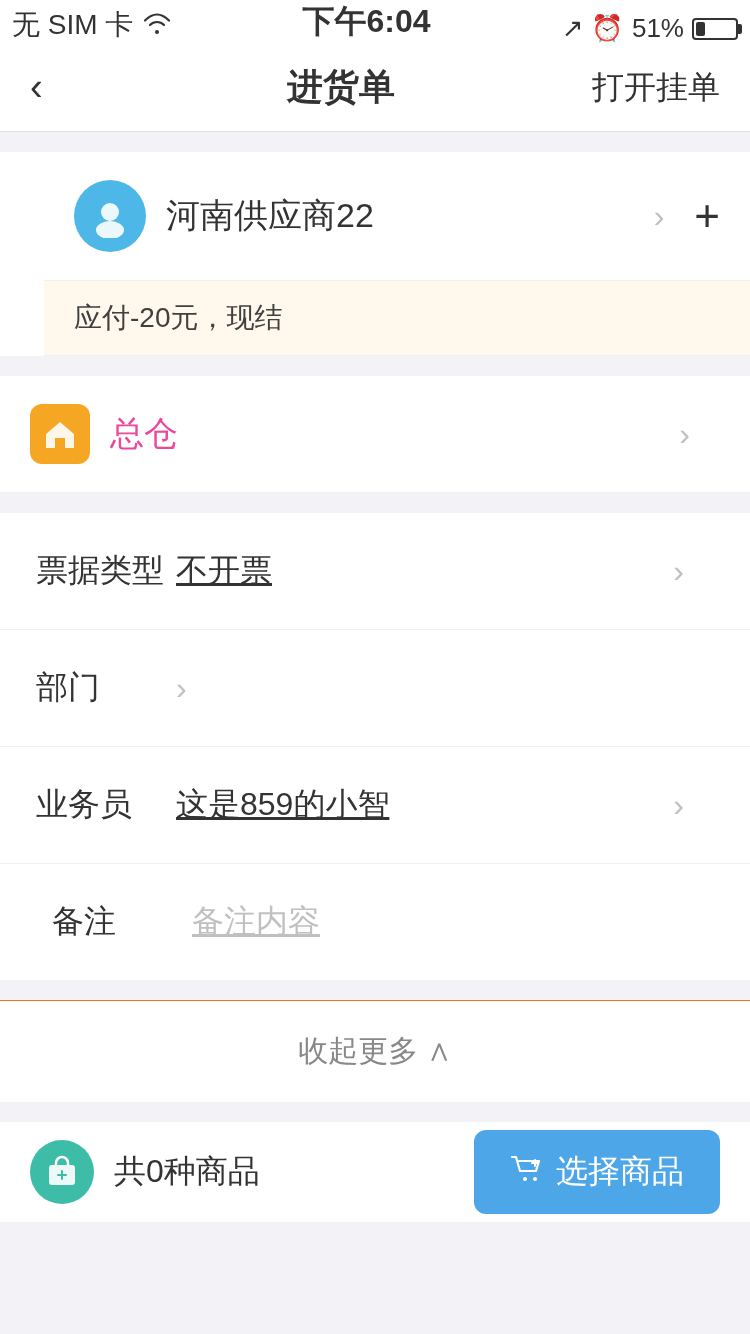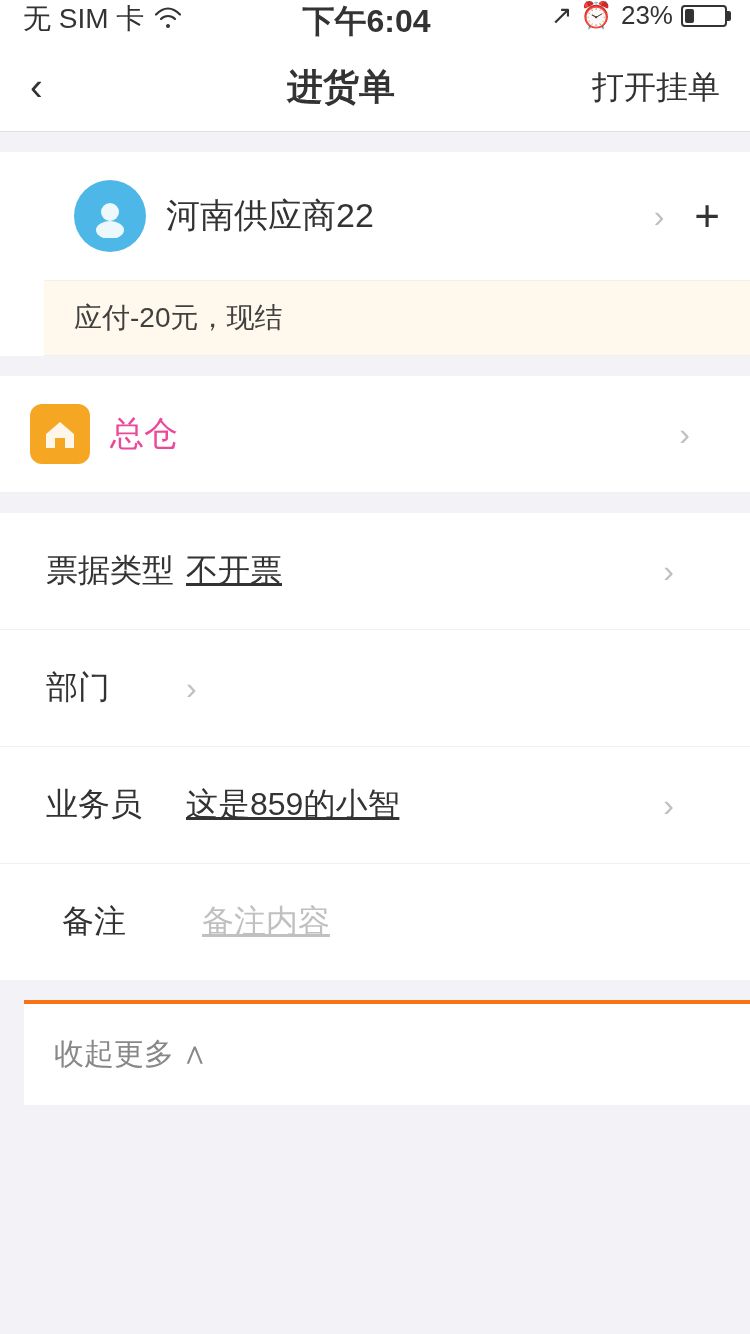--- a/index.html
+++ b/index.html
@@ -12,23 +12,23 @@
       font-family: -apple-system, "PingFang SC", "Helvetica Neue", Arial, sans-serif;
       font-size: 32px;
       color: #333;
     }
 
     
     .status-bar {
       height: 44px;
       background: #fff;
       display: flex;
-      align-items: flex-start;
+      align-items: flex-end;
       justify-content: space-between;
-      padding: 0 23px;
+      padding: 0 12px;
       font-size: 28px;
       font-weight: 500;
     }
     .status-left { display: flex; align-items: center; gap: 10px; }
     .status-center { font-size: 32px; font-weight: 600; }
     .status-right { display: flex; align-items: center; gap: 8px; font-size: 26px; }
 
     
     .nav-bar {
       height: 88px;
@@ -142,21 +142,21 @@
     }
 
     
     .form-section {
       background: #fff;
       margin-top: 20px;
     }
     .form-row {
       display: flex;
       align-items: center;
-      padding: 36px 46px;
+      padding: 36px 36px;
       border-bottom: 1px solid #f0f0f0;
       min-height: 100px;
     }
     .form-row:last-child {
       border-bottom: none;
       margin-left: 16px;
     }
     .form-label {
       font-size: 32px;
       color: #333;
@@ -172,24 +172,23 @@
     .form-placeholder {
       color: #c0c0c0;
     }
 
     
     .collapse-row {
       background: #fff;
       margin-top: 20px;
       display: flex;
       align-items: center;
-      justify-content: flex-start;
+      justify-content: center;
       padding: 30px;
-      border-top: 4px solid #f97316;
-      margin-left: 24px;
+      border-top: 1px solid #f97316;
     }
     .collapse-text {
       font-size: 30px;
       color: #888;
     }
 
     
     .bottom-bar {
       background: #fff;
       margin-top: 20px;
@@ -282,21 +281,21 @@
           <path d="M14 18a2 2 0 110 4 2 2 0 010-4z" fill="#333"></path>
           <path d="M7 13c1.9-1.9 4.4-3 7-3s5.1 1.1 7 3" stroke="#333" stroke-width="2.2" fill="none" stroke-linecap="round"></path>
           <path d="M2 8.5C5.7 4.8 10.6 2.5 14 2.5s8.3 2.3 12 6" stroke="#333" stroke-width="2.2" fill="none" stroke-linecap="round"></path>
         </svg>
       </span>
     </div>
     <div class="status-center">下午6:04</div>
     <div class="status-right">
       <span>↗</span>
       <span>⏰</span>
-      <span>23%</span>
+      <span>51%</span>
       <div class="battery">
         <div class="battery-body">
           <div class="battery-fill"></div>
         </div>
       </div>
     </div>
   </div>
 
   <div class="nav-bar">
     <span class="nav-back">‹</span>
@@ -357,13 +356,34 @@
     <div class="form-row">
       <span class="form-label">备注</span>
       <span class="form-value form-placeholder">备注内容</span>
     </div>
   </div>
 
   <div class="collapse-row">
     <span class="collapse-text">收起更多 ∧</span>
   </div>
 
+  <div class="bottom-bar">
+    <div class="product-icon">
+      <svg width="38" height="38" viewBox="0 0 38 38" fill="none">
+        <rect x="6" y="12" width="26" height="20" rx="3" fill="#fff" opacity="0.9"></rect>
+        <path d="M13 12V10a6 6 0 0112 0v2" stroke="#fff" stroke-width="2.5" fill="none"></path>
+        <path d="M15 22h8M19 18v8" stroke="#3dbda7" stroke-width="2" stroke-linecap="round"></path>
+      </svg>
+    </div>
+    <span class="product-count">共0种商品</span>
+    <button class="select-btn">
+      <span class="select-btn-icon">
+        <svg width="34" height="28" viewBox="0 0 34 28" fill="none">
+          <path d="M2 2h4l4 14h16l3-10H9" stroke="#fff" stroke-width="2.2" stroke-linecap="round" stroke-linejoin="round"></path>
+          <circle cx="15" cy="24" r="2" fill="#fff"></circle>
+          <circle cx="25" cy="24" r="2" fill="#fff"></circle>
+          <path d="M22 8h6M25 5v6" stroke="#fff" stroke-width="2" stroke-linecap="round"></path>
+        </svg>
+      </span>
+      <span>选择商品</span>
+    </button>
+  </div>
 </div>
 
 </body></html>

